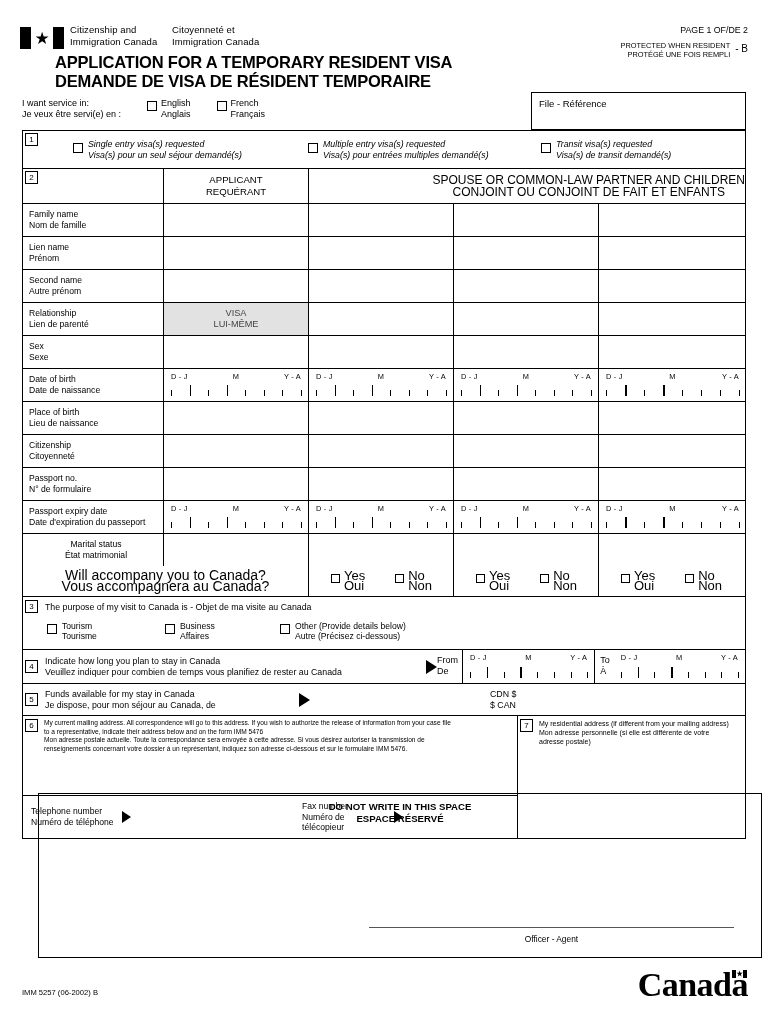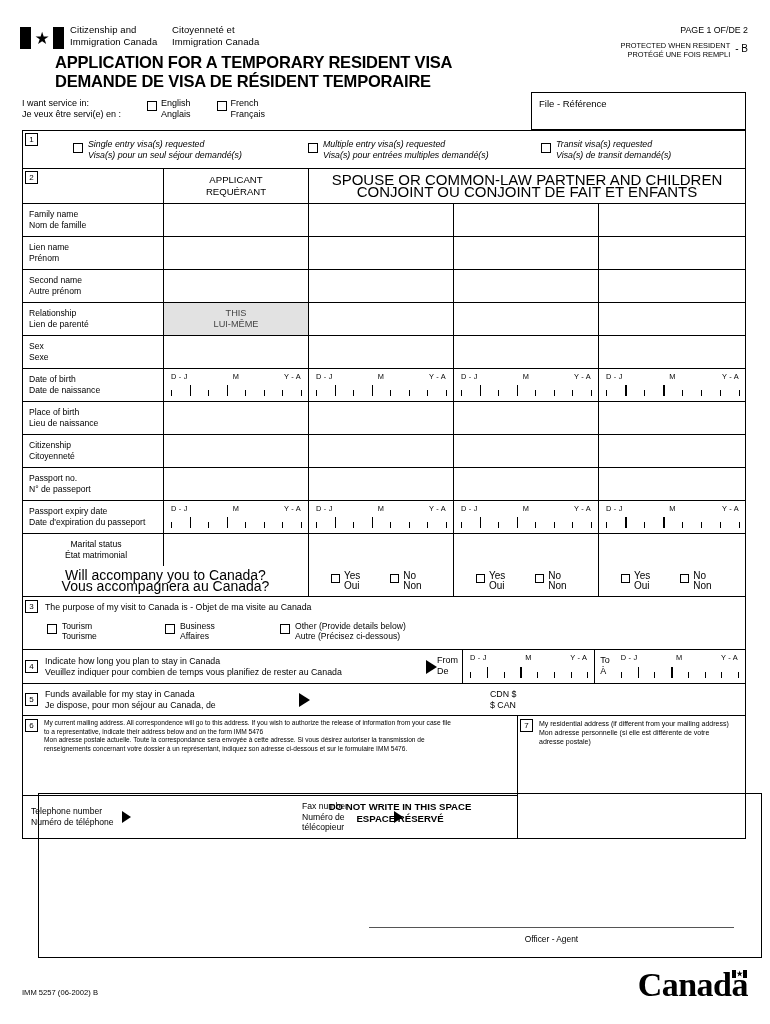--- a/index.html
+++ b/index.html
@@ -203,22 +203,22 @@
   .col-label { width: 141px; flex: 0 0 auto; border-right: 1.2px solid #000; box-sizing: border-box;}
   .col-app {
     width: 145px; flex: 0 0 auto;
     border-right: 1.2px solid #000;
     box-sizing: border-box;
     display: flex; align-items: center; justify-content: center;
     text-align: center; font-size: 9.6px; line-height: 12px;
   }
   .col-spouse {
     flex: 1 1 auto;
-    display: flex; align-items: center; justify-content: center;
-    text-align: center; font-size: 15px; line-height: 12px;
+    display: flex; align-items: center; justify-content: flex-end;
+    text-align: center; font-size: 12px; line-height: 12px;
   }
 
   .trow {
     display: flex;
     border-bottom: 1.2px solid #000;
     min-height: 32px;
   }
   .trow:last-child { border-bottom: none; text-align: center; }
   .tcell-label {
     width: 141px; flex: 0 0 auto;
@@ -285,21 +285,21 @@
     width: 145px; flex: 0 0 auto;
     border-right: 1.2px solid #000;
     box-sizing: border-box;
     display: flex; align-items: center;
     padding-left: 22px;
     gap: 30px;
   }
   .yn.last { border-right: none; width: 147px; }
   .yn-opt {
     display: flex; align-items: flex-start; gap: 4px;
-    font-size: 10px; line-height: 10px;
+    font-size: 13px; line-height: 10px;
   }
   .yn-opt .cb-sm { margin-top: 3px; }
 
   
   .sec3 {
     border-bottom: 1.4px solid #000;
     padding: 0;
     position: relative;
     height: 52px;
   }
@@ -616,21 +616,21 @@
           <div class="tcell"></div>
           <div class="tcell last"></div>
         </div>
         <div class="trow">
           <div class="tcell-label">
             <div>Relationship</div>
             <div>Lien de parenté</div>
           </div>
           <div class="tcell self">
             <div>
-              <div>THIS</div>
+              <div>VISA</div>
               <div>LUI-MÊME</div>
             </div>
           </div>
           <div class="tcell"></div>
           <div class="tcell"></div>
           <div class="tcell last"></div>
         </div>
         <div class="trow">
           <div class="tcell-label">
             <div>Sex</div>
@@ -731,21 +731,21 @@
             <div>Citoyenneté</div>
           </div>
           <div class="tcell"></div>
           <div class="tcell"></div>
           <div class="tcell"></div>
           <div class="tcell last"></div>
         </div>
         <div class="trow">
           <div class="tcell-label">
             <div>Passport no.</div>
-            <div>N° de passeport</div>
+            <div>N° de formulaire</div>
           </div>
           <div class="tcell"></div>
           <div class="tcell"></div>
           <div class="tcell"></div>
           <div class="tcell last"></div>
         </div>
         <div class="trow">
           <div class="tcell-label">
             <div>Passport expiry date</div>
             <div>Date d'expiration du passeport</div>

